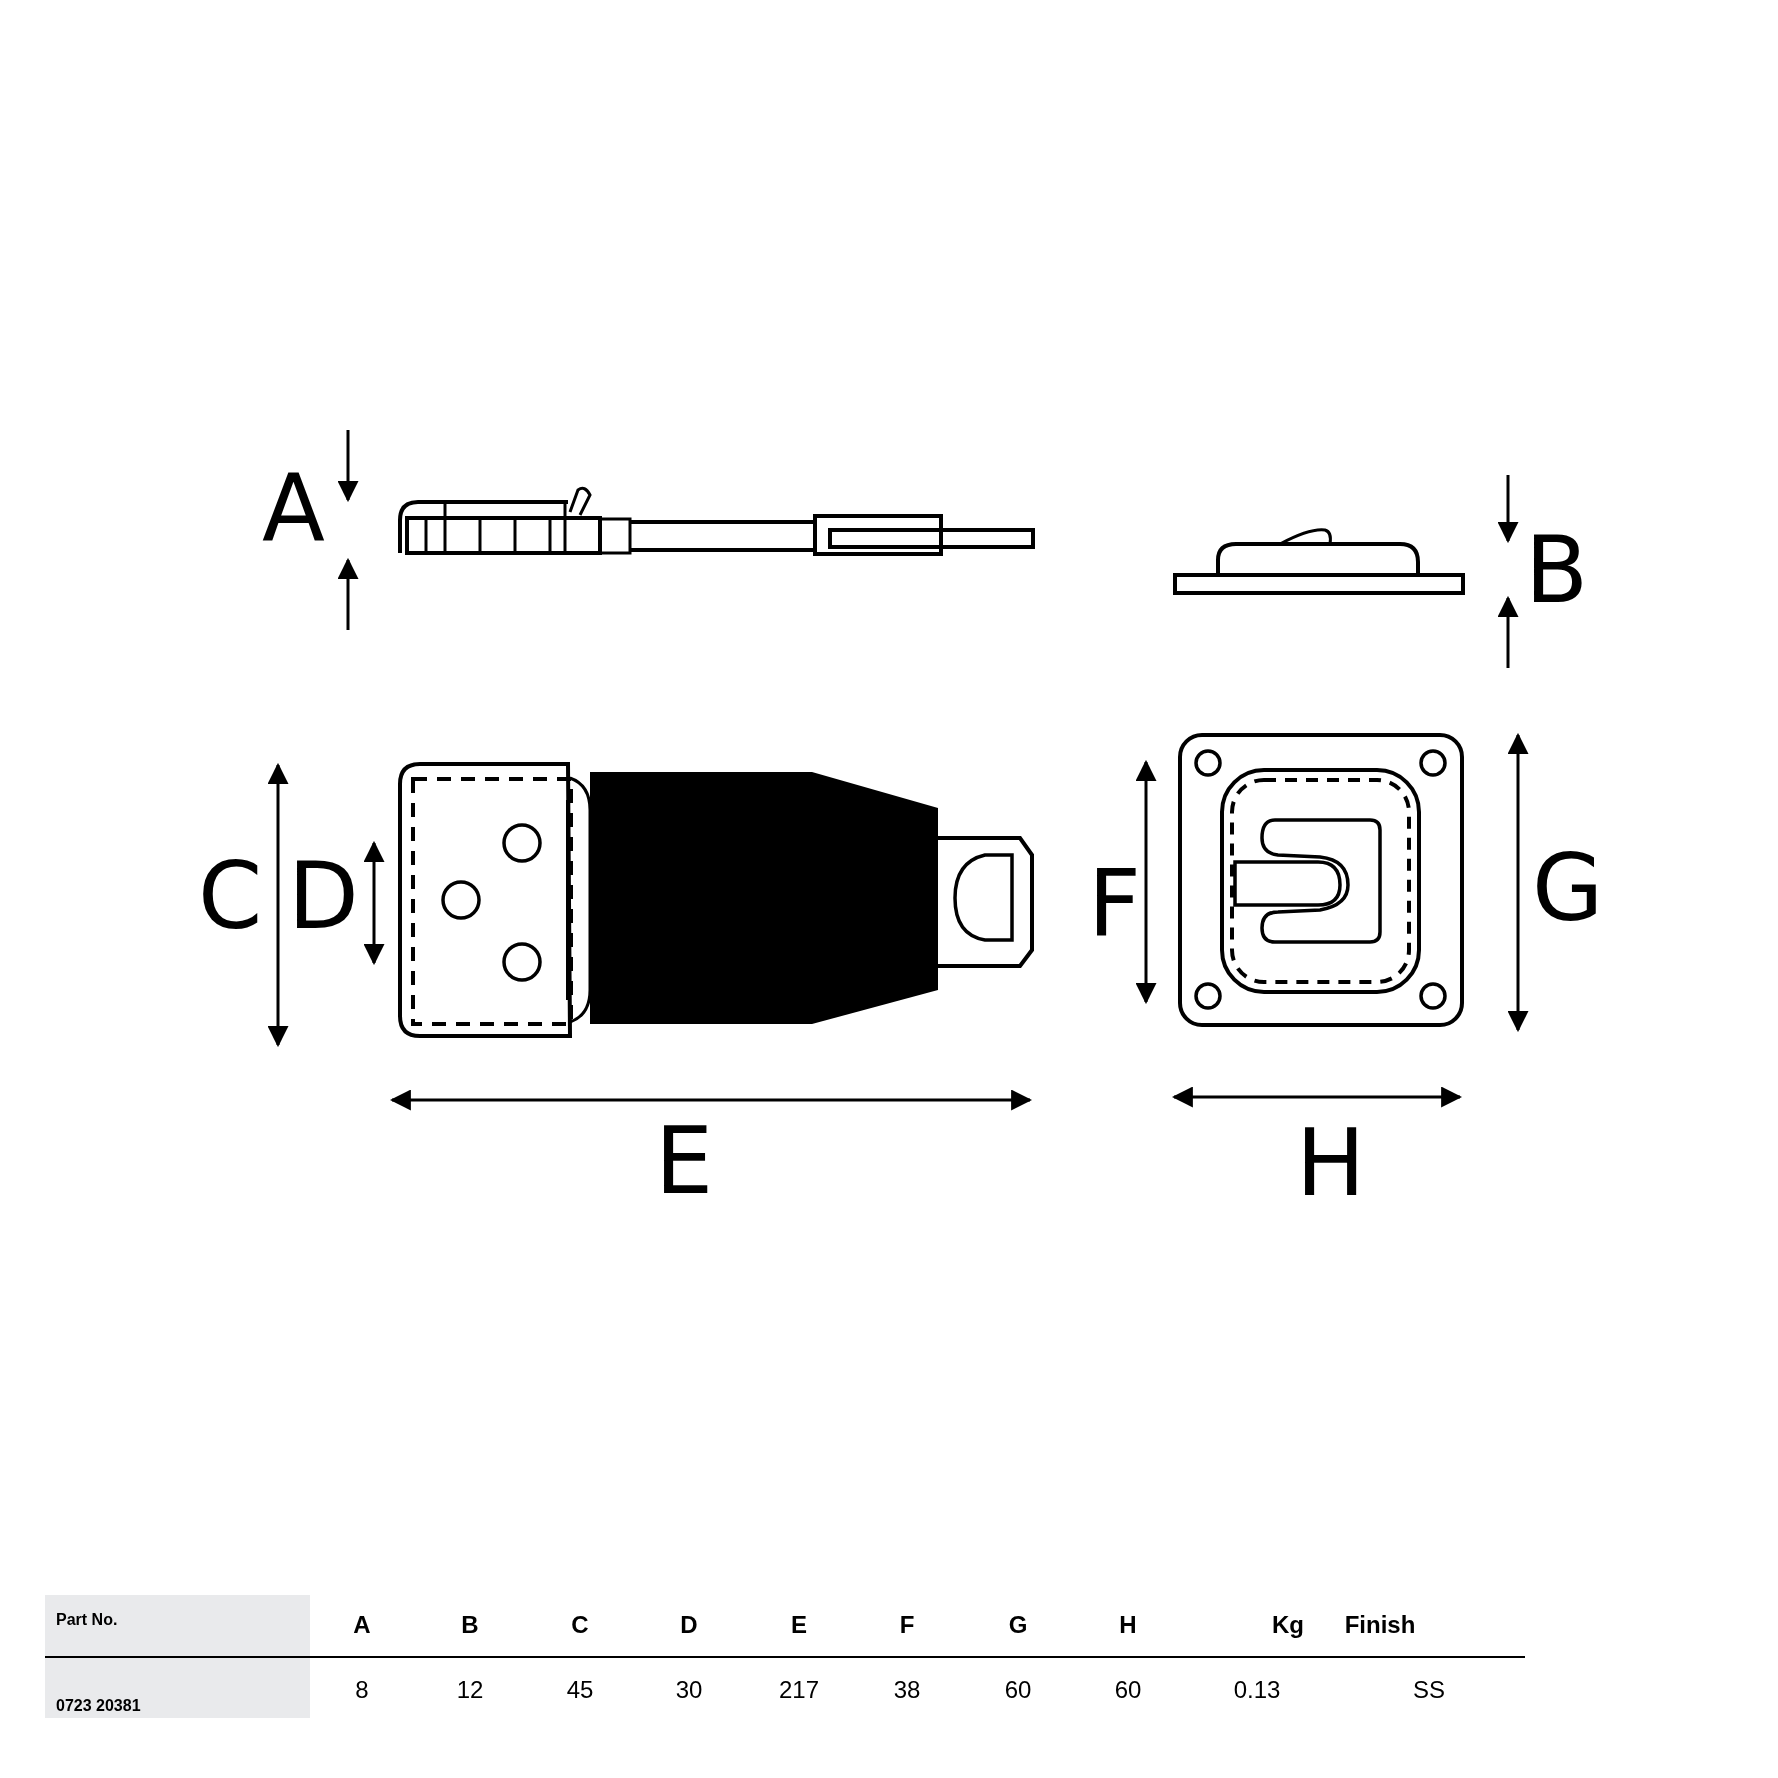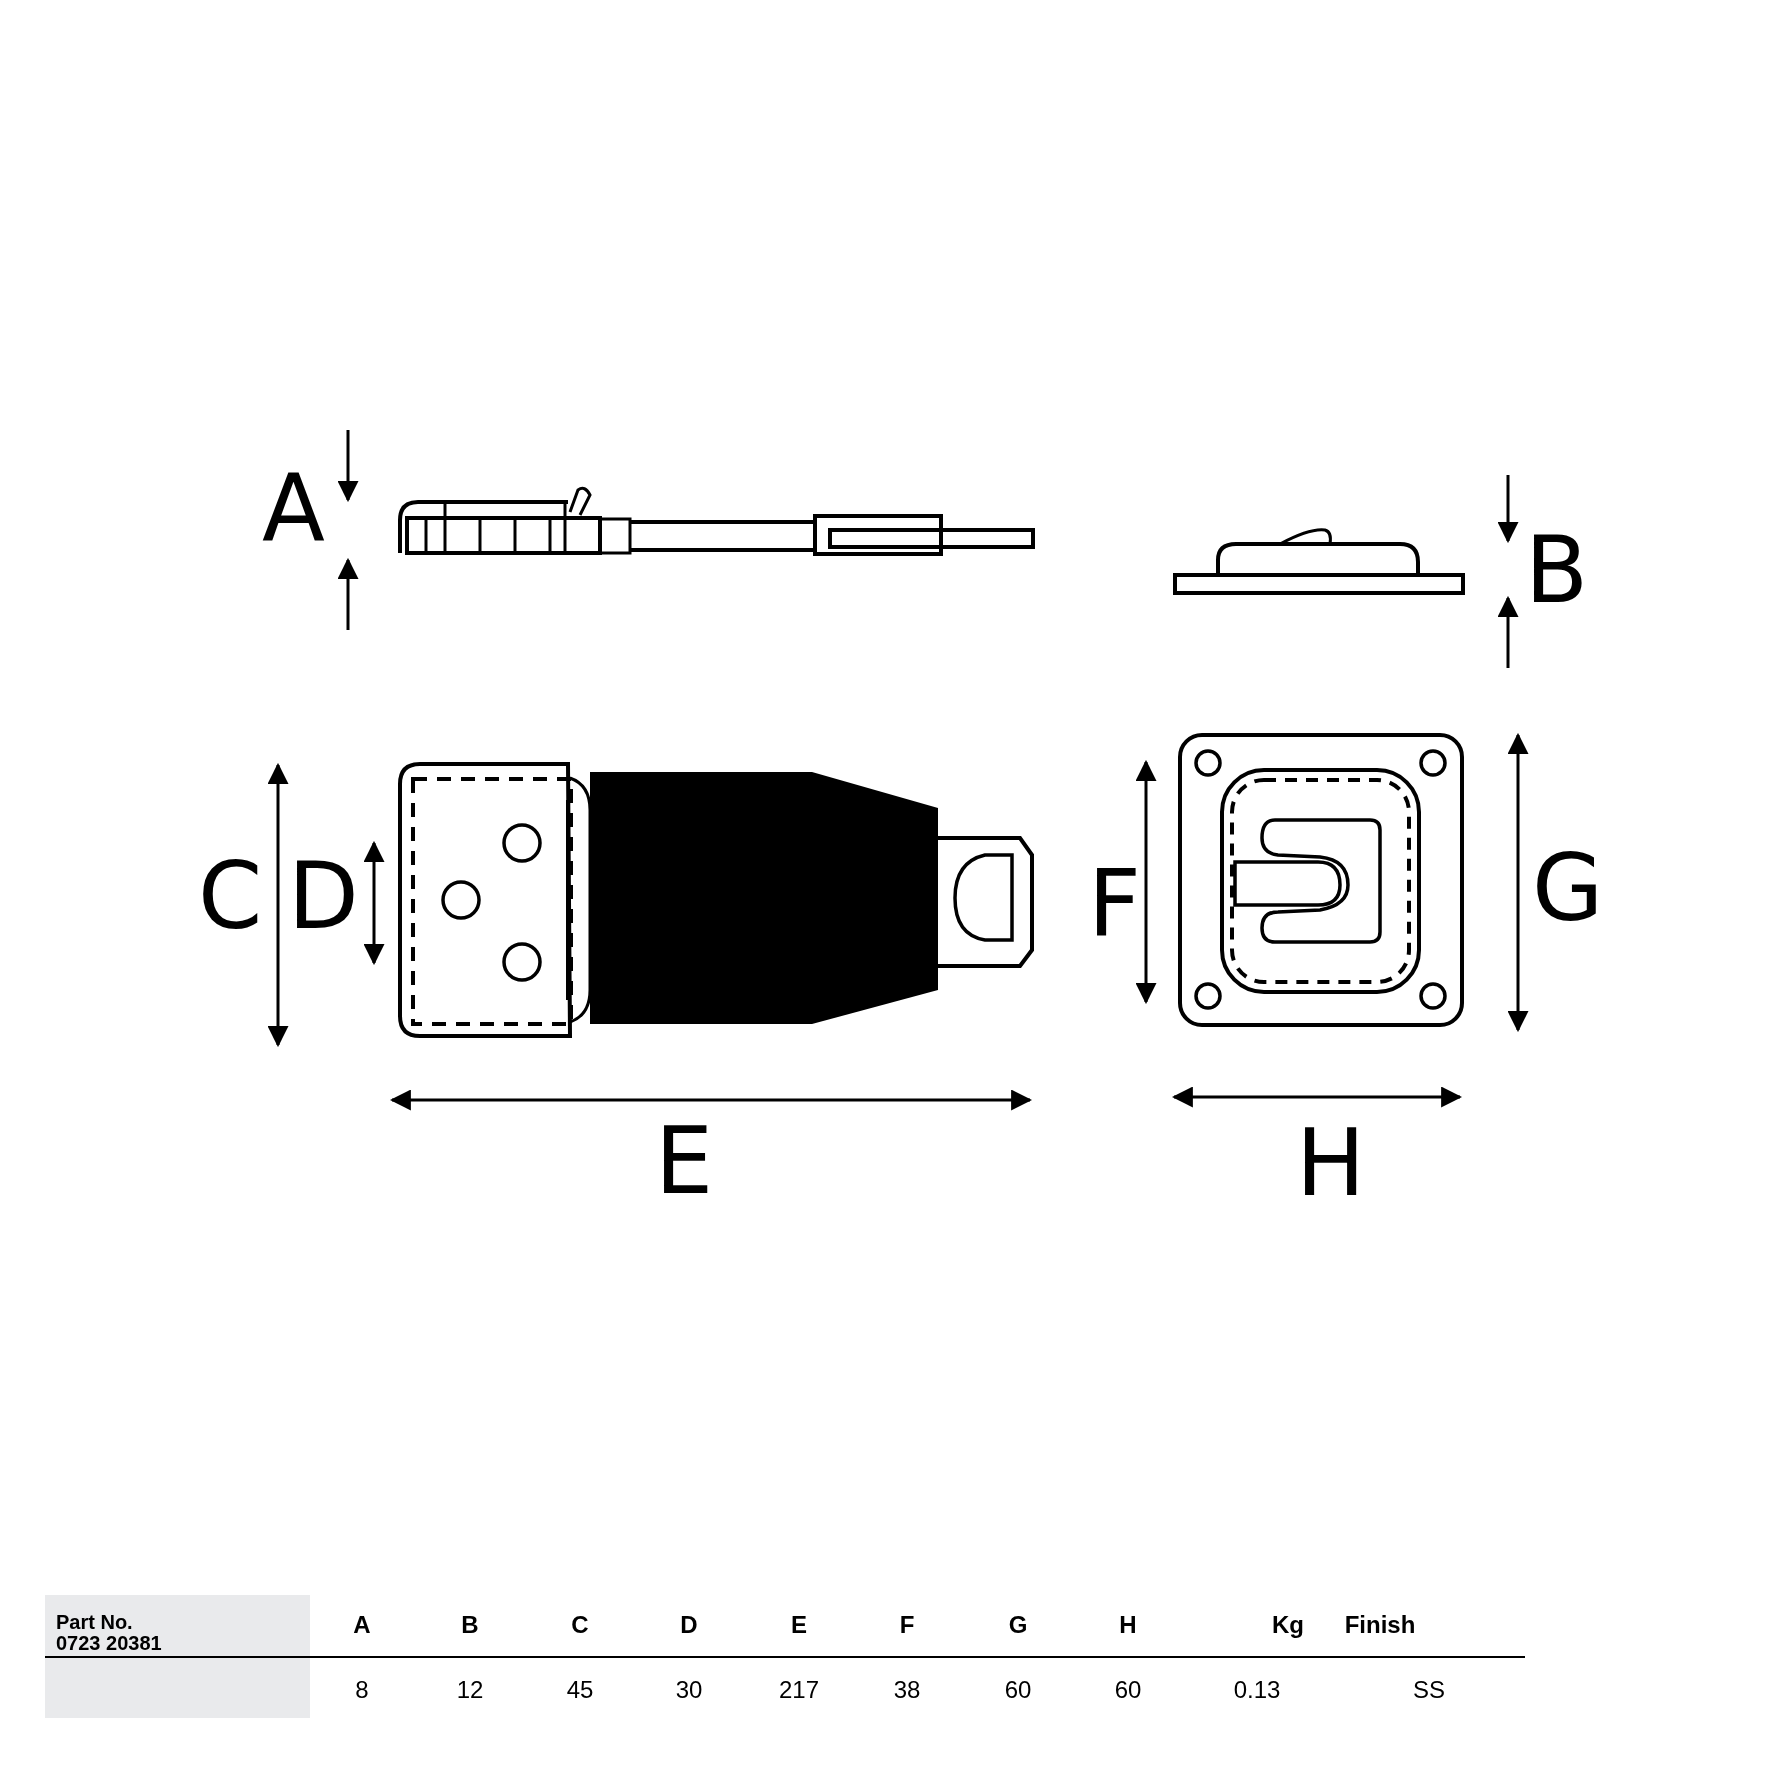--- a/index.html
+++ b/index.html
@@ -5,23 +5,23 @@
   html, body { margin: 0; padding: 0; background: #ffffff; }
   body { width: 1778px; height: 1778px; position: relative; overflow: hidden;
          font-family: "Liberation Sans", "DejaVu Sans", sans-serif; color: #000; }
   #drawing { position: absolute; left: 0; top: 0; width: 1778px; height: 1400px; }
   .dim-label { font-family: "DejaVu Sans", "Liberation Sans", sans-serif; font-size: 92px; font-weight: 400; }
   .partcol-bg { position: absolute; left: 45px; top: 1595px; width: 265px; height: 123px; background: #e9eaec; }
   .sep-line { position: absolute; left: 45px; top: 1656px; width: 1480px; height: 2px; background: #000; }
   .cell { position: absolute; font-size: 24px; transform: translateX(-50%); white-space: nowrap; }
   .hdr { top: 1611px; font-weight: 700; }
   .val { top: 1676px; font-weight: 400; }
-  .part-hdr, .part-val { position: absolute; left: 56px; font-size: 20px; font-weight: 700; }
+  .part-hdr, .part-val { position: absolute; left: 56px; font-size: 16px; font-weight: 700; }
   .part-hdr { top: 1611px; }
-  .part-val { top: 1632px; text-align: right; }
+  .part-val { top: 1697px; text-align: right; }
 </style>
 </head>
 <body>
 
 <svg id="drawing" viewBox="0 0 1778 1400" width="1778" height="1400" xmlns="http://www.w3.org/2000/svg">
   <defs>
     <marker id="ah" viewBox="0 0 10 10" refX="9" refY="5" markerWidth="7" markerHeight="7" orient="auto-start-reverse">
       <path d="M0,0 L10,5 L0,10 z" fill="#000"></path>
     </marker>
   </defs>

